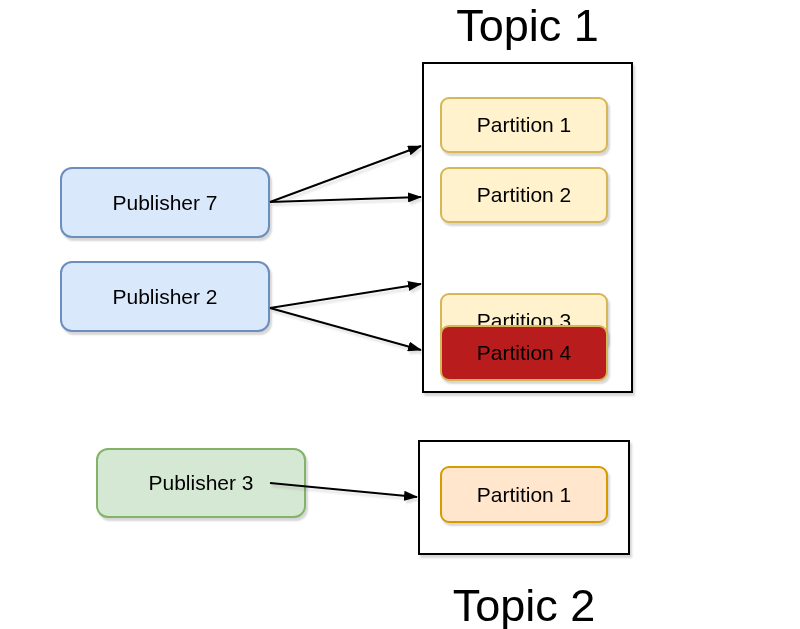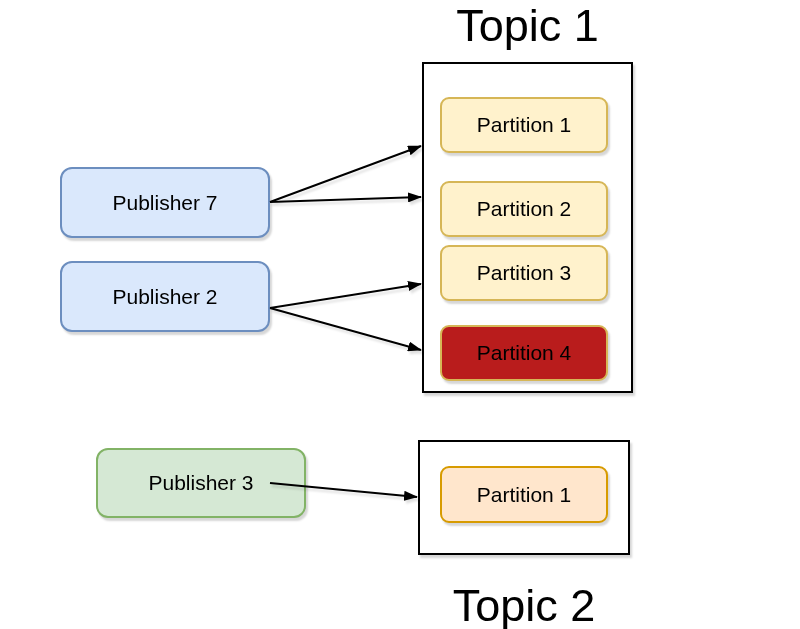--- a/index.html
+++ b/index.html
@@ -50,21 +50,21 @@
     height: 56px;
     white-space: nowrap;
   }
   
   #pub1 { left: 60px;  top: 167px; }
   #pub2 { left: 60px;  top: 261px; }
   #pub3 { left: 60px;  top: 448px; height: 70px; margin-left: 36px; }
   #topic1-box { left: 422px; top: 62px;  width: 211px; height: 331px; }
   #topic2-box { left: 418px; top: 440px; width: 212px; height: 115px; }
   #t1p1 { left: 440px; top: 97px;  }
-  #t1p2 { left: 440px; top: 167px; margin-top: 14px; }
+  #t1p2 { left: 440px; top: 167px; }
   #t1p3 { left: 440px; top: 245px; }
   #t1p4 { left: 440px; top: 325px; }
   #t2p1 { left: 440px; top: 466px; height: 57px; }
   #topic1-title { left: 422px; top: -2px;  width: 211px; }
   #topic2-title { left: 418px; top: 578px; width: 212px; }
   #edge-layer {
     position: absolute;
     left: 0;
     top: 0;
     width: 800px;
@@ -83,21 +83,21 @@
 
   <div class="shape topic-box" id="topic1-box" style="background-color: rgb(255, 255, 255); border-color: rgb(0, 0, 0);"></div>
   <div class="shape topic-box" id="topic2-box" style="background-color: rgb(255, 255, 255); border-color: rgb(0, 0, 0);"></div>
 
   <div class="shape partition" id="t1p1" style="background-color: rgb(255, 242, 204); border-color: rgb(214, 182, 86);">
     <span>Partition 1</span>
   </div>
   <div class="shape partition" id="t1p2" style="background-color: rgb(255, 242, 204); border-color: rgb(214, 182, 86);">
     <span>Partition 2</span>
   </div>
-  <div class="shape partition" id="t1p3" style="background-color: rgb(255, 242, 204); border-color: rgb(214, 182, 86);">
+  <div class="shape partition" id="t1p3" style="background-color: rgb(255, 242, 204); border-color: rgb(214, 182, 86); margin-top: 48px;">
     <span>Partition 3</span>
   </div>
   <div class="shape partition" id="t1p4" style="background-color: #b91c1c; border-color: rgb(214, 182, 86);">
     <span>Partition 4</span>
   </div>
 
   <div class="shape partition" id="t2p1" style="background-color: rgb(255, 230, 204); border-color: rgb(215, 155, 0);">
     <span>Partition 1</span>
   </div>
 

